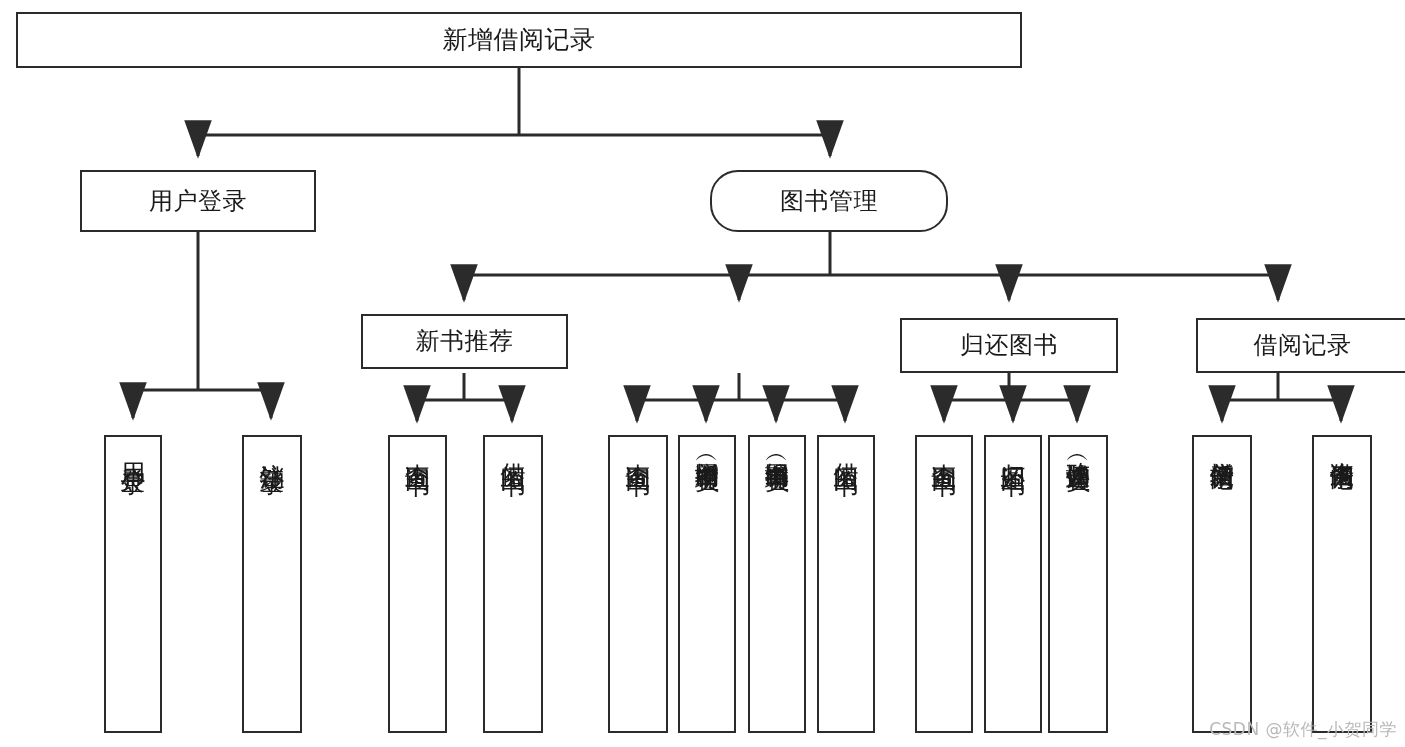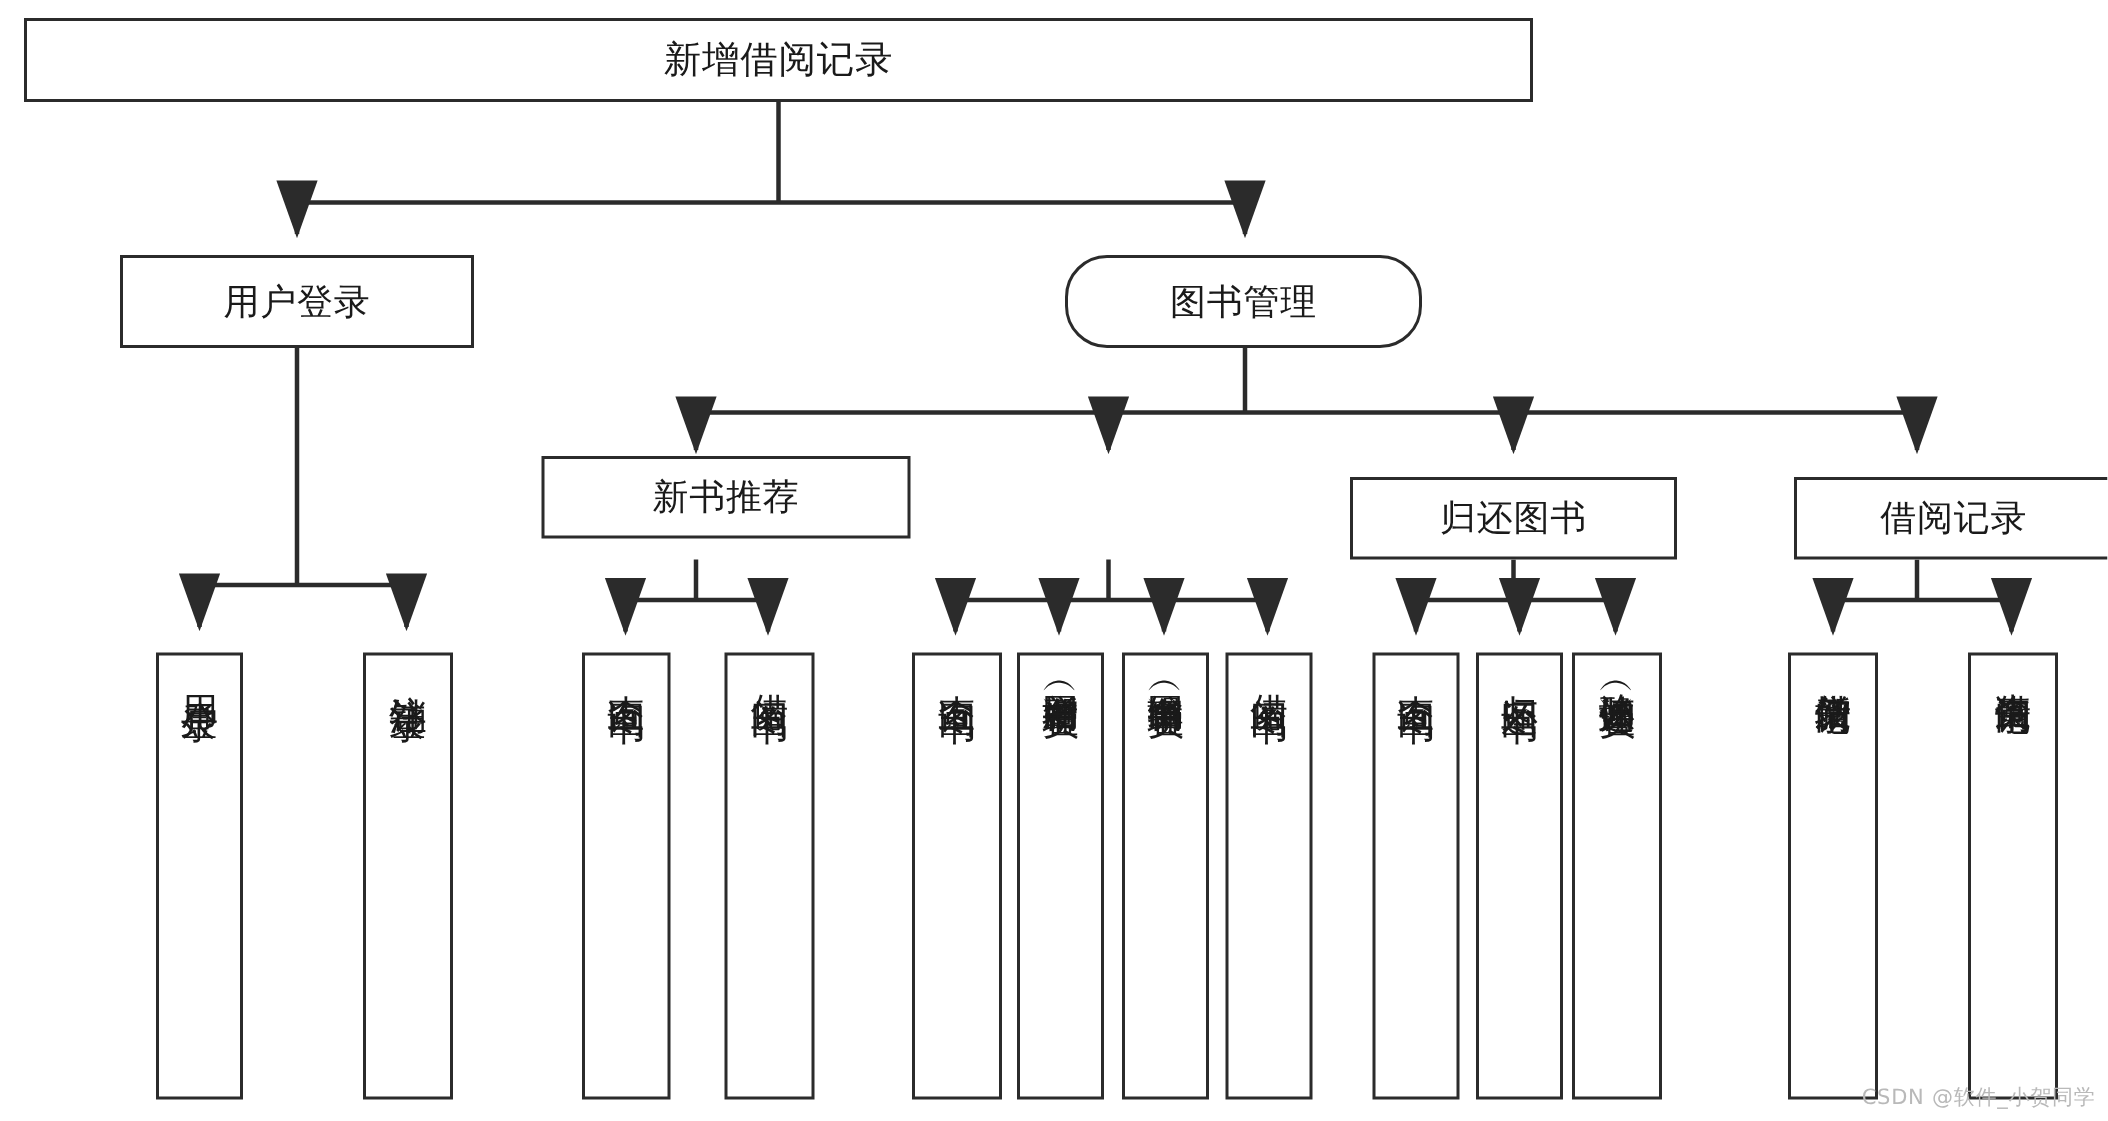--- a/index.html
+++ b/index.html
@@ -66,21 +66,21 @@
     text-align: start;
   }
   .node.vert.tall .node-label {
     font-size: 24px;
     letter-spacing: 1px;
   }
   .watermark {
     position: absolute;
     right: 8px;
     bottom: 6px;
-    font-size: 14px;
+    font-size: 17px;
     color: #b9b9b9;
     letter-spacing: 0.5px;
     z-index: 5;
     white-space: nowrap;
     margin-left: 28px;
   }
 </style>
 </head>
 <body>
 
@@ -145,21 +145,21 @@
     <span class="node-label">新增借阅记录</span>
   </div>
 
   <div class="node horiz" style="left:80px; top:170px; width:236px; height:62px;">
     <span class="node-label">用户登录</span>
   </div>
   <div class="node horiz" style="left:710px; top:170px; width:238px; height:62px;border-radius:28px;">
     <span class="node-label">图书管理</span>
   </div>
 
-  <div class="node horiz" style="left:361px; top:304px; width:246px; height:55px;justify-content:center;">
+  <div class="node horiz" style="left:361px; top:314px; width:207px; height:55px;justify-content:center;">
     <span class="node-label">新书推荐</span>
   </div>
   <div class="node horiz" style="left:900px; top:318px; width:218px; height:55px;">
     <span class="node-label">归还图书</span>
   </div>
   <div class="node horiz" style="left:1172px; top:318px; width:213px; height:55px;margin-left:24px;">
     <span class="node-label">借阅记录</span>
   </div>
 
   <div class="node vert" style="left:104px; top:435px; width:58px; height:298px;">

